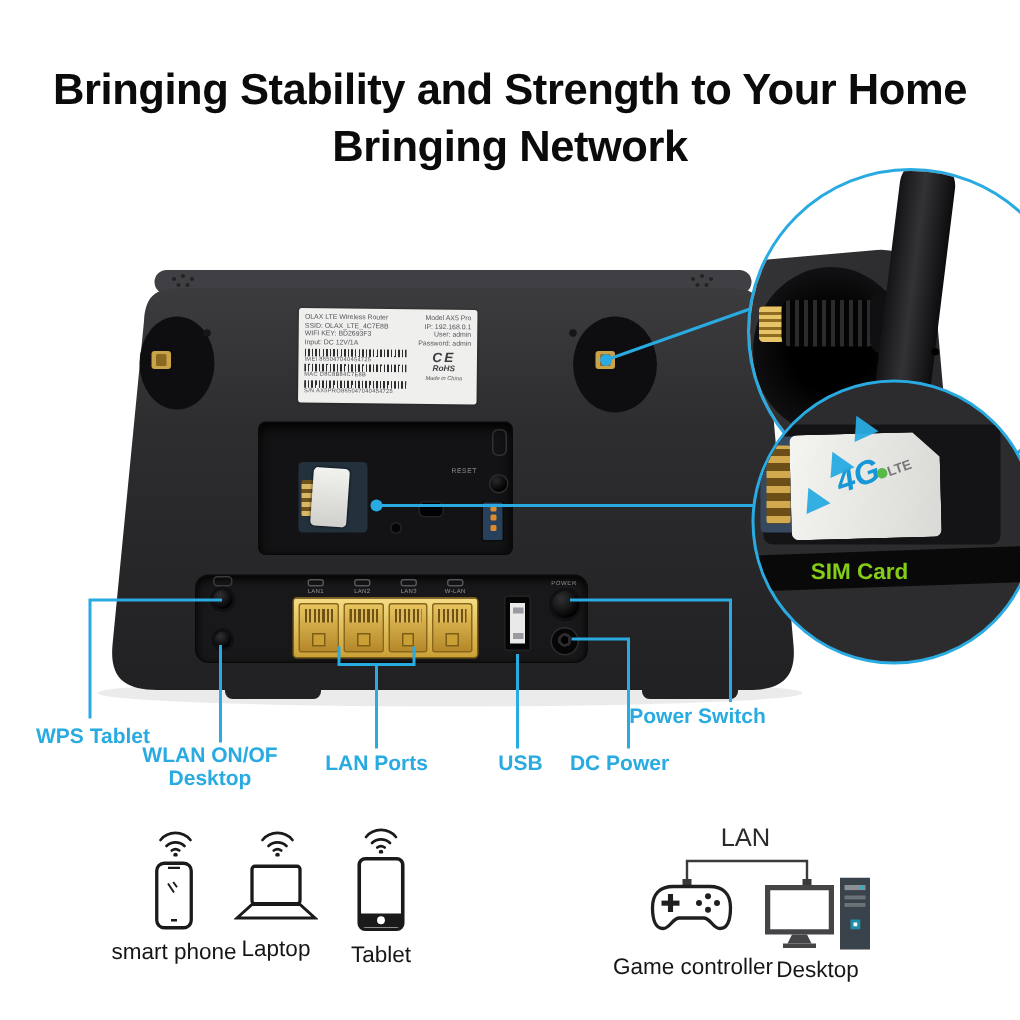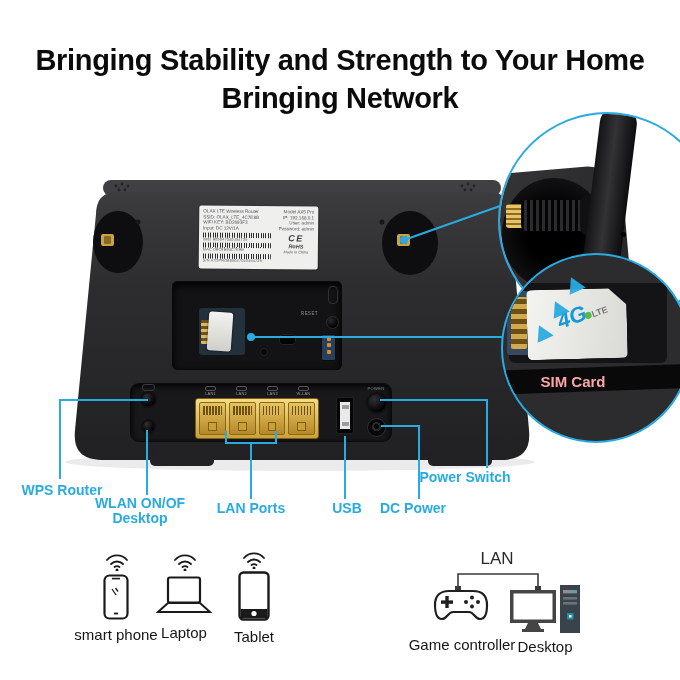--- a/index.html
+++ b/index.html
@@ -95,21 +95,21 @@
                background:repeating-linear-gradient(0deg,#d2a94f 0 5px,#6b4f17 5px 10px);}
   .c2-sim{position:absolute;left:24px;top:34px;width:100px;height:70px;background:linear-gradient(100deg,#f4f4f1,#d9d9d5);
           border-radius:5px;transform:rotate(-1.5deg);clip-path:polygon(0 0,82% 0,100% 24%,100% 100%,0 100%);}
   .sim-logo{position:absolute;left:30px;top:12px;transform:rotate(-18deg);white-space:nowrap;}
   .sim-logo .g4{font-size:22px;font-weight:bold;font-style:italic;color:#1697d6;}
   .sim-logo .lte{font-size:9px;font-weight:bold;color:#777;}
   .sim-logo .dot{display:inline-block;width:7px;height:7px;border-radius:50%;background:#57b947;margin-left:-2px;}
   .c2-arrow{position:absolute;width:0;height:0;border-left:9px solid transparent;border-right:9px solid transparent;
             border-top:15px solid rgba(41,171,226,.95);transform:rotate(35deg);}
   .c2-band{position:absolute;left:-10px;top:112px;width:210px;height:24px;background:#09090a;transform:rotate(-2deg);}
-  .c2-simtxt{position:absolute;left:8px;top:118px;width:124px;text-align:center;font-size:15px;font-weight:bold;color:#fca5a5;}
+  .c2-simtxt{position:absolute;left:8px;top:118px;width:124px;text-align:center;font-size:15px;font-weight:bold;color:#84cc16;}
 
   
   .dev-lbl{position:absolute;font-size:15px;color:#161616;text-align:center;}
   .lan-title{position:absolute;left:462px;top:549px;width:70px;text-align:center;font-size:17px;color:#2a2a2a;}
 </style>
 </head>
 <body>
 
 <div class="canvas">
 
@@ -266,21 +266,21 @@
     <circle cx="251" cy="337" r="4" fill="#29abe2"></circle>
     <circle cx="404" cy="240" r="4" fill="#29abe2"></circle>
 
     <g stroke="#3a3a3a" stroke-width="1.6" fill="none">
       <polyline points="458,588 458,574 538,574 538,588"></polyline>
     </g>
     <rect x="455" y="586" width="6" height="4" fill="#3a3a3a"></rect>
     <rect x="535" y="586" width="6" height="4" fill="#3a3a3a"></rect>
   </svg>
 
-  <div class="co" style="left:12px;top:483px;width:100px;">WPS Router</div>
+  <div class="co" style="left:12px;top:483px;width:100px;">WPS Tablet</div>
   <div class="co" style="left:90px;top:496px;width:100px;">
     <div>WLAN ON/OF</div>
     <div>Desktop</div>
   </div>
   <div class="co" style="left:200px;top:501px;width:102px;">LAN Ports</div>
   <div class="co" style="left:317px;top:501px;width:60px;">USB</div>
   <div class="co" style="left:413px;top:470px;width:104px;">Power Switch</div>
   <div class="co" style="left:363px;top:501px;width:100px;">DC Power</div>
 
   <div class="zoom-circle circle-antenna">

